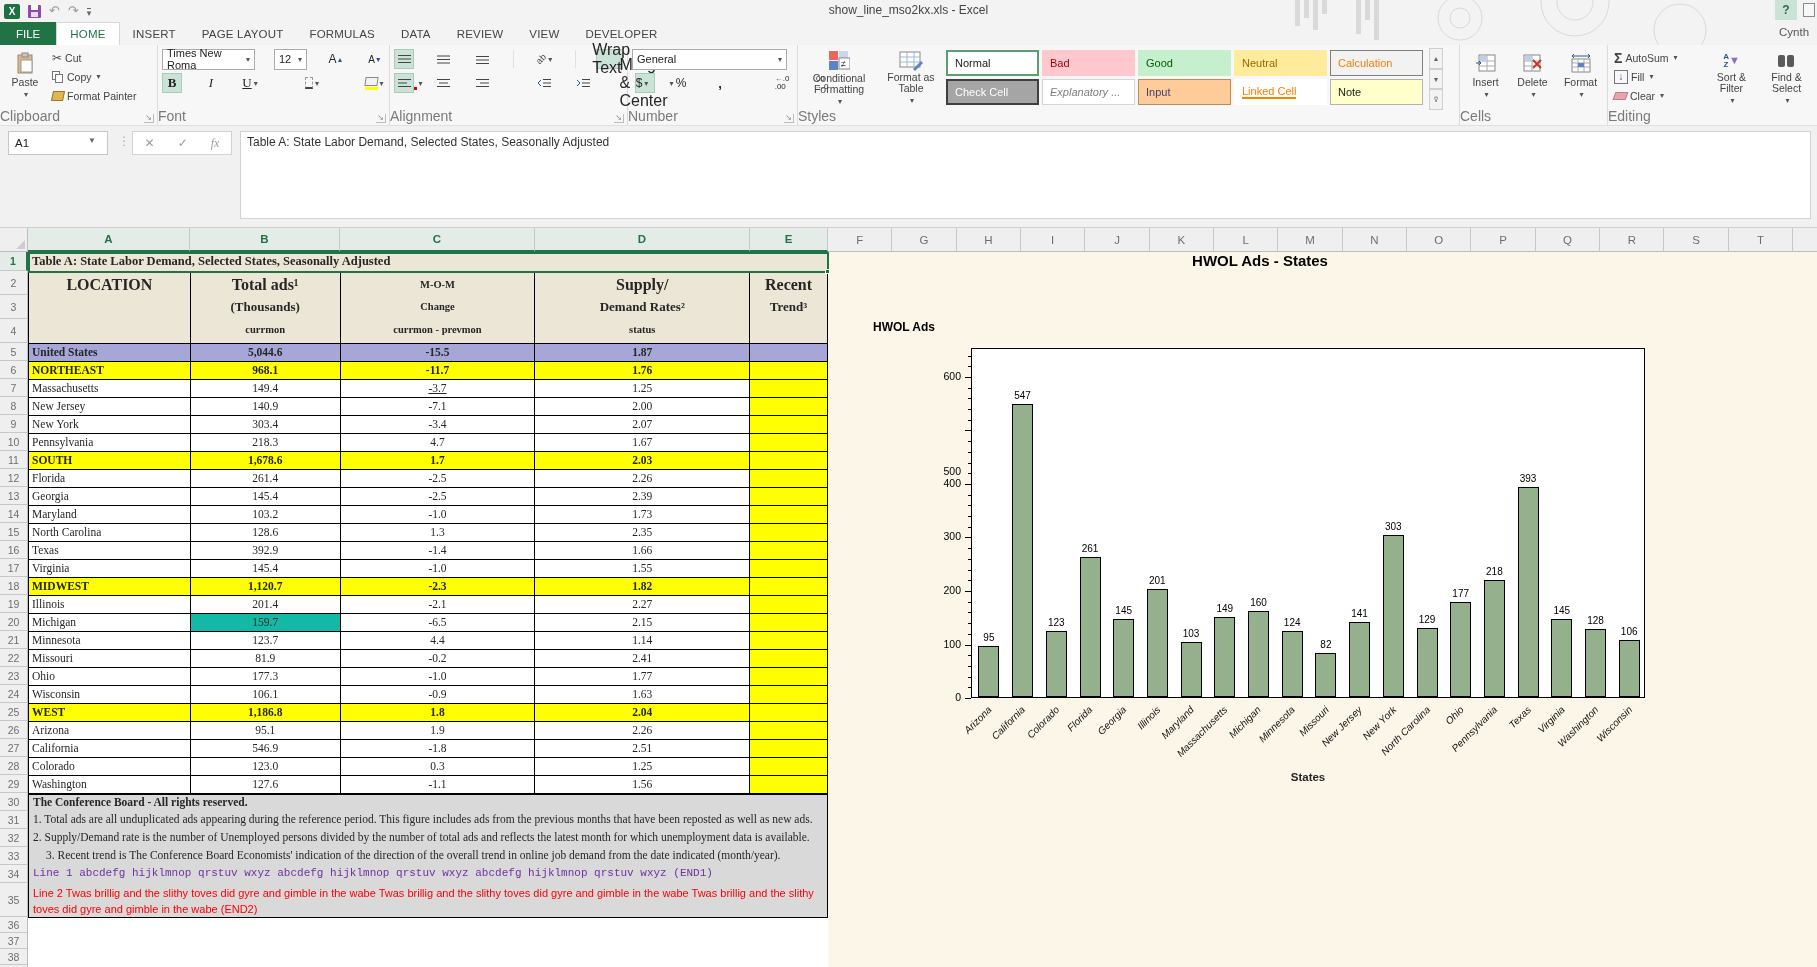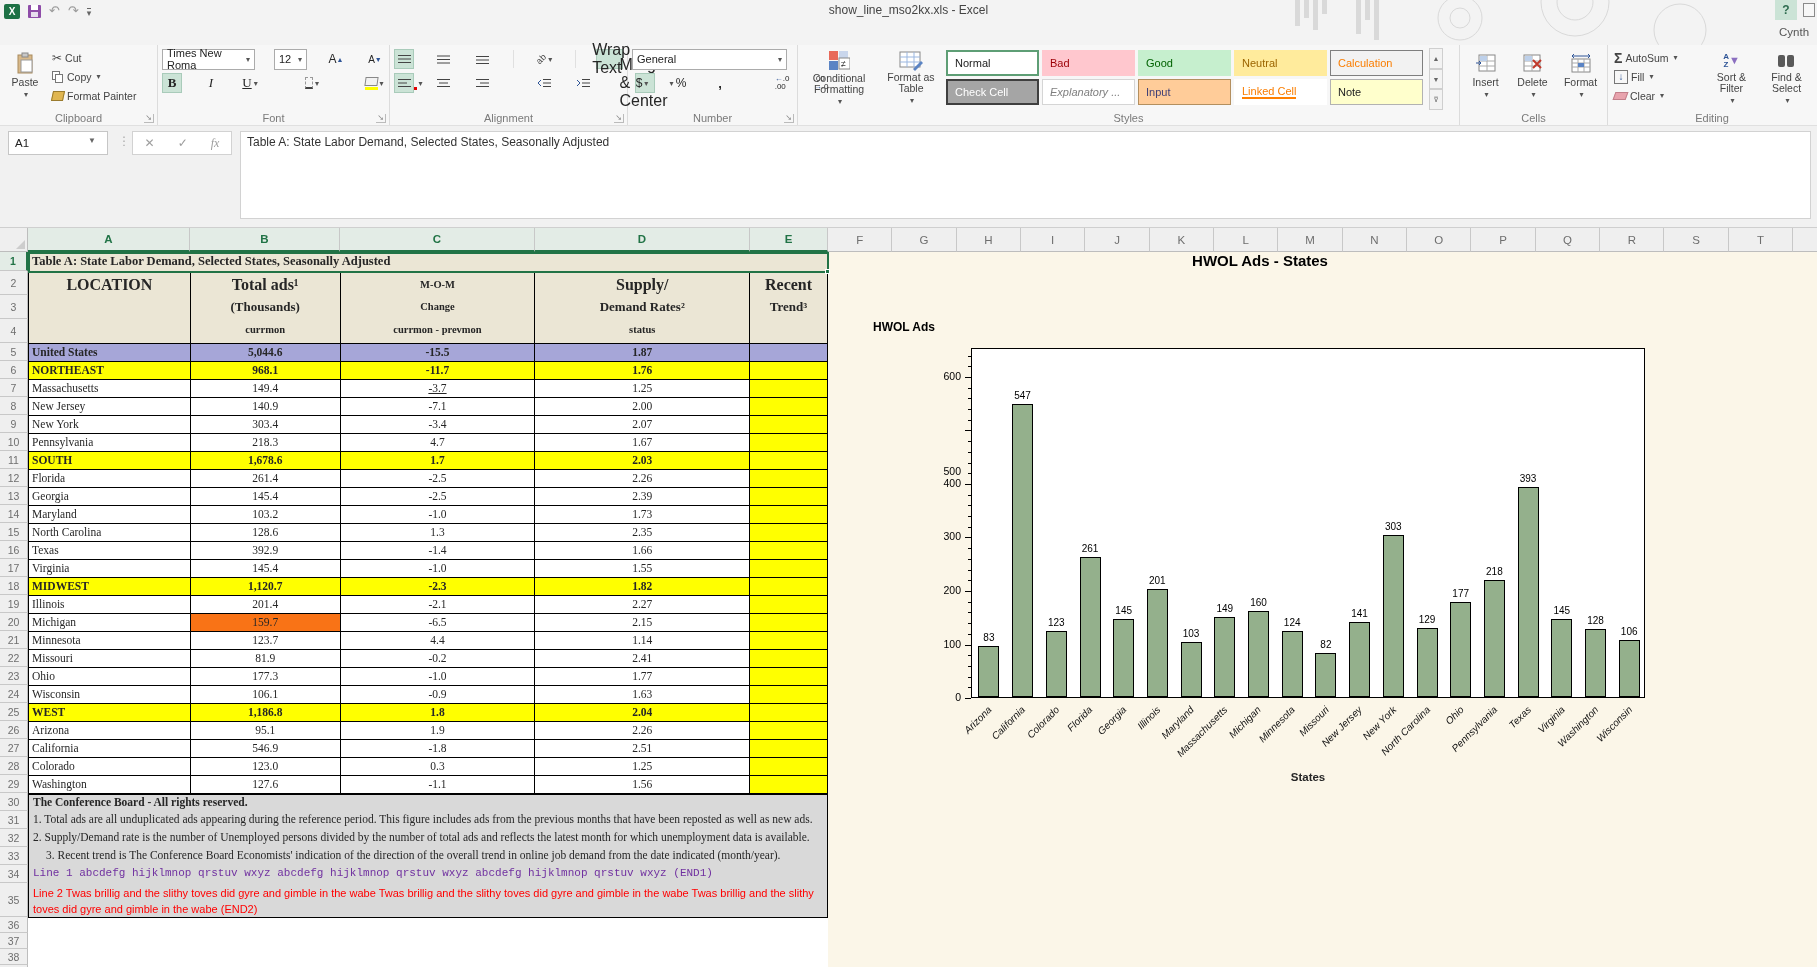--- a/index.html
+++ b/index.html
@@ -27,21 +27,21 @@
 
   #tabrow{position:absolute;top:22px;left:0;width:100%;height:23px;display:flex;align-items:flex-end}
   .ftab{background:#217346;color:#fff;font-size:11.5px;padding:4px 16px;height:23px;display:flex;align-items:center}
   .rtab{font-size:11.5px;color:#444;padding:4px 13px;height:23px;display:flex;align-items:center;letter-spacing:.2px}
   .rtab.active{background:#fff;color:#217346;border:1px solid #D8D8D8;border-bottom:none}
   #username{position:absolute;right:0;top:26px;font-size:11.5px;color:#555;width:38px;overflow:hidden;white-space:nowrap}
 
   
   #ribbon{position:absolute;top:45px;left:0;width:1817px;height:81px;background:#F7F7F7;display:flex;border-bottom:1px solid #E0E0E0}
   .rgroup{position:relative;height:100%;border-right:1px solid #DCDCDC;padding:3px 4px 16px 4px}
-  .glabel{position:absolute;bottom:1px;left:0;width:100%;text-align:center;font-size:11px;color:#7A7A7A}
+  .glabel{position:absolute;bottom:1px;left:0;width:100%;font-size:14px;color:#7A7A7A}
   .launcher{position:absolute;bottom:2px;right:3px;font-size:8px;color:#888;border:1px solid #bbb;border-top:none;border-left:none;padding:0 1px;line-height:8px}
   .gbody{display:flex;height:62px;gap:4px}
   .bigbtn{display:flex;flex-direction:column;align-items:center;justify-content:flex-start;gap:1px;
           padding:2px 4px;font-size:10.5px;color:#444;text-align:center;line-height:11px;height:60px}
   .bigbtn .bicon{height:26px;display:flex;align-items:center;justify-content:center}
   .sbtn{display:flex;align-items:center;gap:3px;font-size:10.5px;color:#444;height:19px;padding:0 2px}
   .rbtn{display:flex;align-items:center;justify-content:center;min-width:20px;height:20px;padding:0 2px;border:1px solid transparent}
   .rbtn.active{background:#CBE3D6;border:1px solid #A9CBBA}
   .drop{font-size:8px;color:#555;margin-left:2px}
   .vsep{width:1px;background:#E0E0E0;height:56px;margin:0 2px}
@@ -176,20 +176,31 @@
         <span class="uglyph">↷</span>
         <span class="qatdrop">▾</span>
       </div>
       <div id="wintitle">show_line_mso2kx.xls - Excel</div>
       <div id="winbtns">
         <span class="helpbtn">?</span>
         <span class="ribopt"></span>
       </div>
     </div>
 
+    <div id="tabrow">
+        <span class="ftab">FILE</span>
+        <span class="rtab active">HOME</span>
+        <span class="rtab">INSERT</span>
+        <span class="rtab">PAGE LAYOUT</span>
+        <span class="rtab">FORMULAS</span>
+        <span class="rtab">DATA</span>
+        <span class="rtab">REVIEW</span>
+        <span class="rtab">VIEW</span>
+        <span class="rtab">DEVELOPER</span>
+      </div>
     <div id="username">Cynth</div>
 
     <div id="ribbon">
 
       <div class="rgroup" style="width:158px">
         <div class="gbody">
           <div class="bigbtn" style="width:42px">
             <span class="bicon">
               <svg width="18" height="22">
                   <rect x="2" y="3" width="14" height="18" fill="#D8B98A" stroke="#A98B5E"></rect>
@@ -751,21 +762,21 @@
             </div>
             <div class="trow drow">
               <div class="tc dname" style="width: 162px; background: rgb(255, 255, 255);">Illinois</div>
               <div class="tc dnum" style="width: 150px; background: rgb(255, 255, 255);">201.4</div>
               <div class="tc dnum" style="width: 195px; background: rgb(255, 255, 255);">-2.1</div>
               <div class="tc dnum" style="width: 215px; background: rgb(255, 255, 255);">2.27</div>
               <div class="tc dnum" style="width: 77px; background: rgb(255, 255, 0);"></div>
             </div>
             <div class="trow drow">
               <div class="tc dname" style="width: 162px; background: rgb(255, 255, 255);">Michigan</div>
-              <div class="tc dnum" style="width: 150px; background: #f97316;">159.7</div>
+              <div class="tc dnum" style="width: 150px; background: #14b8a6;">159.7</div>
               <div class="tc dnum" style="width: 195px; background: rgb(255, 255, 255);">-6.5</div>
               <div class="tc dnum" style="width: 215px; background: rgb(255, 255, 255);">2.15</div>
               <div class="tc dnum" style="width: 77px; background: rgb(255, 255, 0);"></div>
             </div>
             <div class="trow drow">
               <div class="tc dname" style="width: 162px; background: rgb(255, 255, 255);">Minnesota</div>
               <div class="tc dnum" style="width: 150px; background: rgb(255, 255, 255);">123.7</div>
               <div class="tc dnum" style="width: 195px; background: rgb(255, 255, 255);">4.4</div>
               <div class="tc dnum" style="width: 215px; background: rgb(255, 255, 255);">1.14</div>
               <div class="tc dnum" style="width: 77px; background: rgb(255, 255, 0);"></div>
@@ -835,21 +846,21 @@
             <div class="noteline n-mono" style="height: 18px;">Line 1 abcdefg hijklmnop qrstuv wxyz abcdefg hijklmnop qrstuv wxyz abcdefg hijklmnop qrstuv wxyz (END1)</div>
             <div class="noteline n-red" style="height: 33px;">Line 2 Twas brillig and the slithy toves did gyre and gimble in the wabe Twas brillig and the slithy toves did gyre and gimble in the wabe Twas brillig and the slithy toves did gyre and gimble in the wabe (END2)</div>
           </div>
       </div>
 
       <div id="chart">
         <div id="ctitle">HWOL Ads - States</div>
         <div id="cylab">HWOL Ads</div>
         <div id="plot">
             <div class="bar" style="left: 6.4px; width: 21px; height: 50.8px; background: rgb(148, 176, 140);"></div>
-            <div class="vlab" style="left: -3.1px; bottom: 53.8px;">83</div>
+            <div class="vlab" style="left: -3.1px; bottom: 53.8px;">95</div>
             <div class="bar" style="left: 40.1px; width: 21px; height: 292.7px; background: rgb(148, 176, 140);"></div>
             <div class="vlab" style="left: 30.6px; bottom: 295.7px;">547</div>
             <div class="bar" style="left: 73.8px; width: 21px; height: 65.8px; background: rgb(148, 176, 140);"></div>
             <div class="vlab" style="left: 64.3px; bottom: 68.8px;">123</div>
             <div class="bar" style="left: 107.5px; width: 21px; height: 139.7px; background: rgb(148, 176, 140);"></div>
             <div class="vlab" style="left: 98px; bottom: 142.7px;">261</div>
             <div class="bar" style="left: 141.2px; width: 21px; height: 77.6px; background: rgb(148, 176, 140);"></div>
             <div class="vlab" style="left: 131.7px; bottom: 80.6px;">145</div>
             <div class="bar" style="left: 174.8px; width: 21px; height: 107.6px; background: rgb(148, 176, 140);"></div>
             <div class="vlab" style="left: 165.3px; bottom: 110.6px;">201</div>

